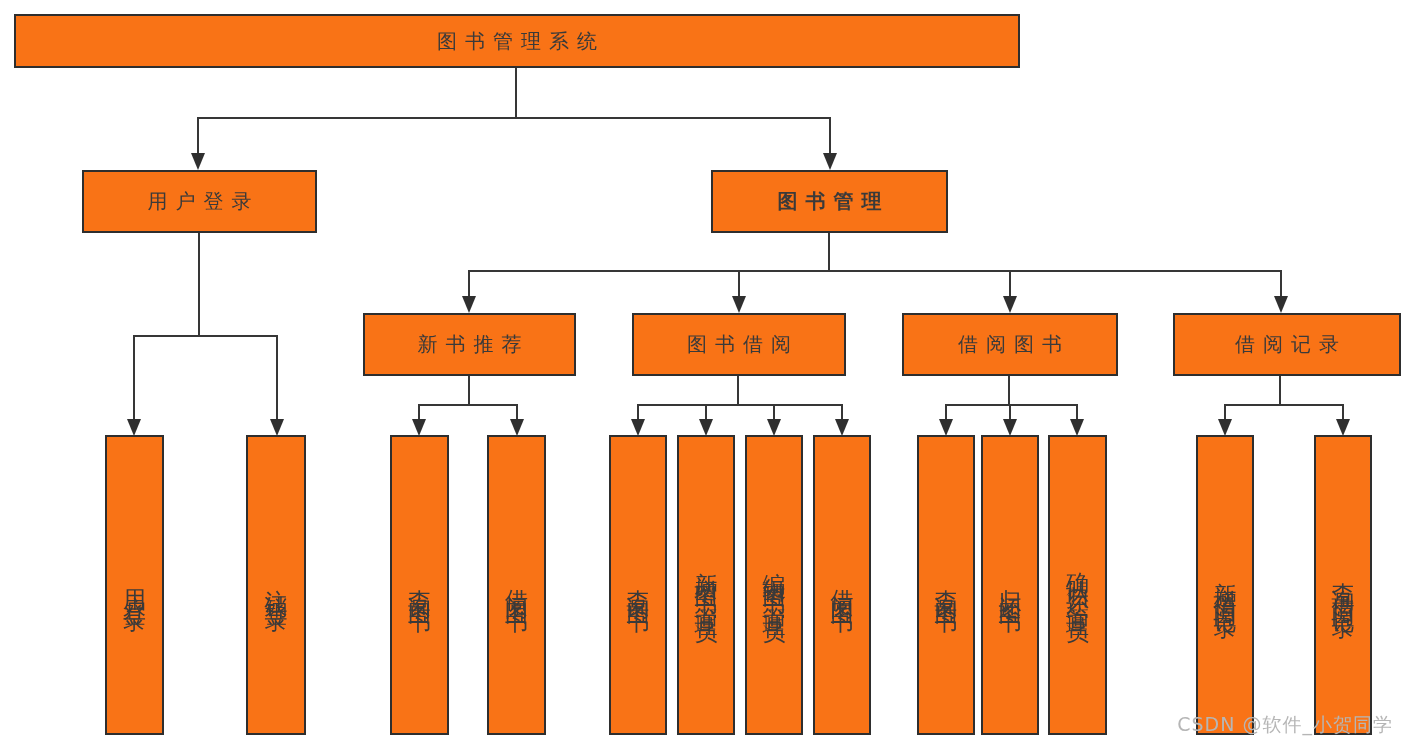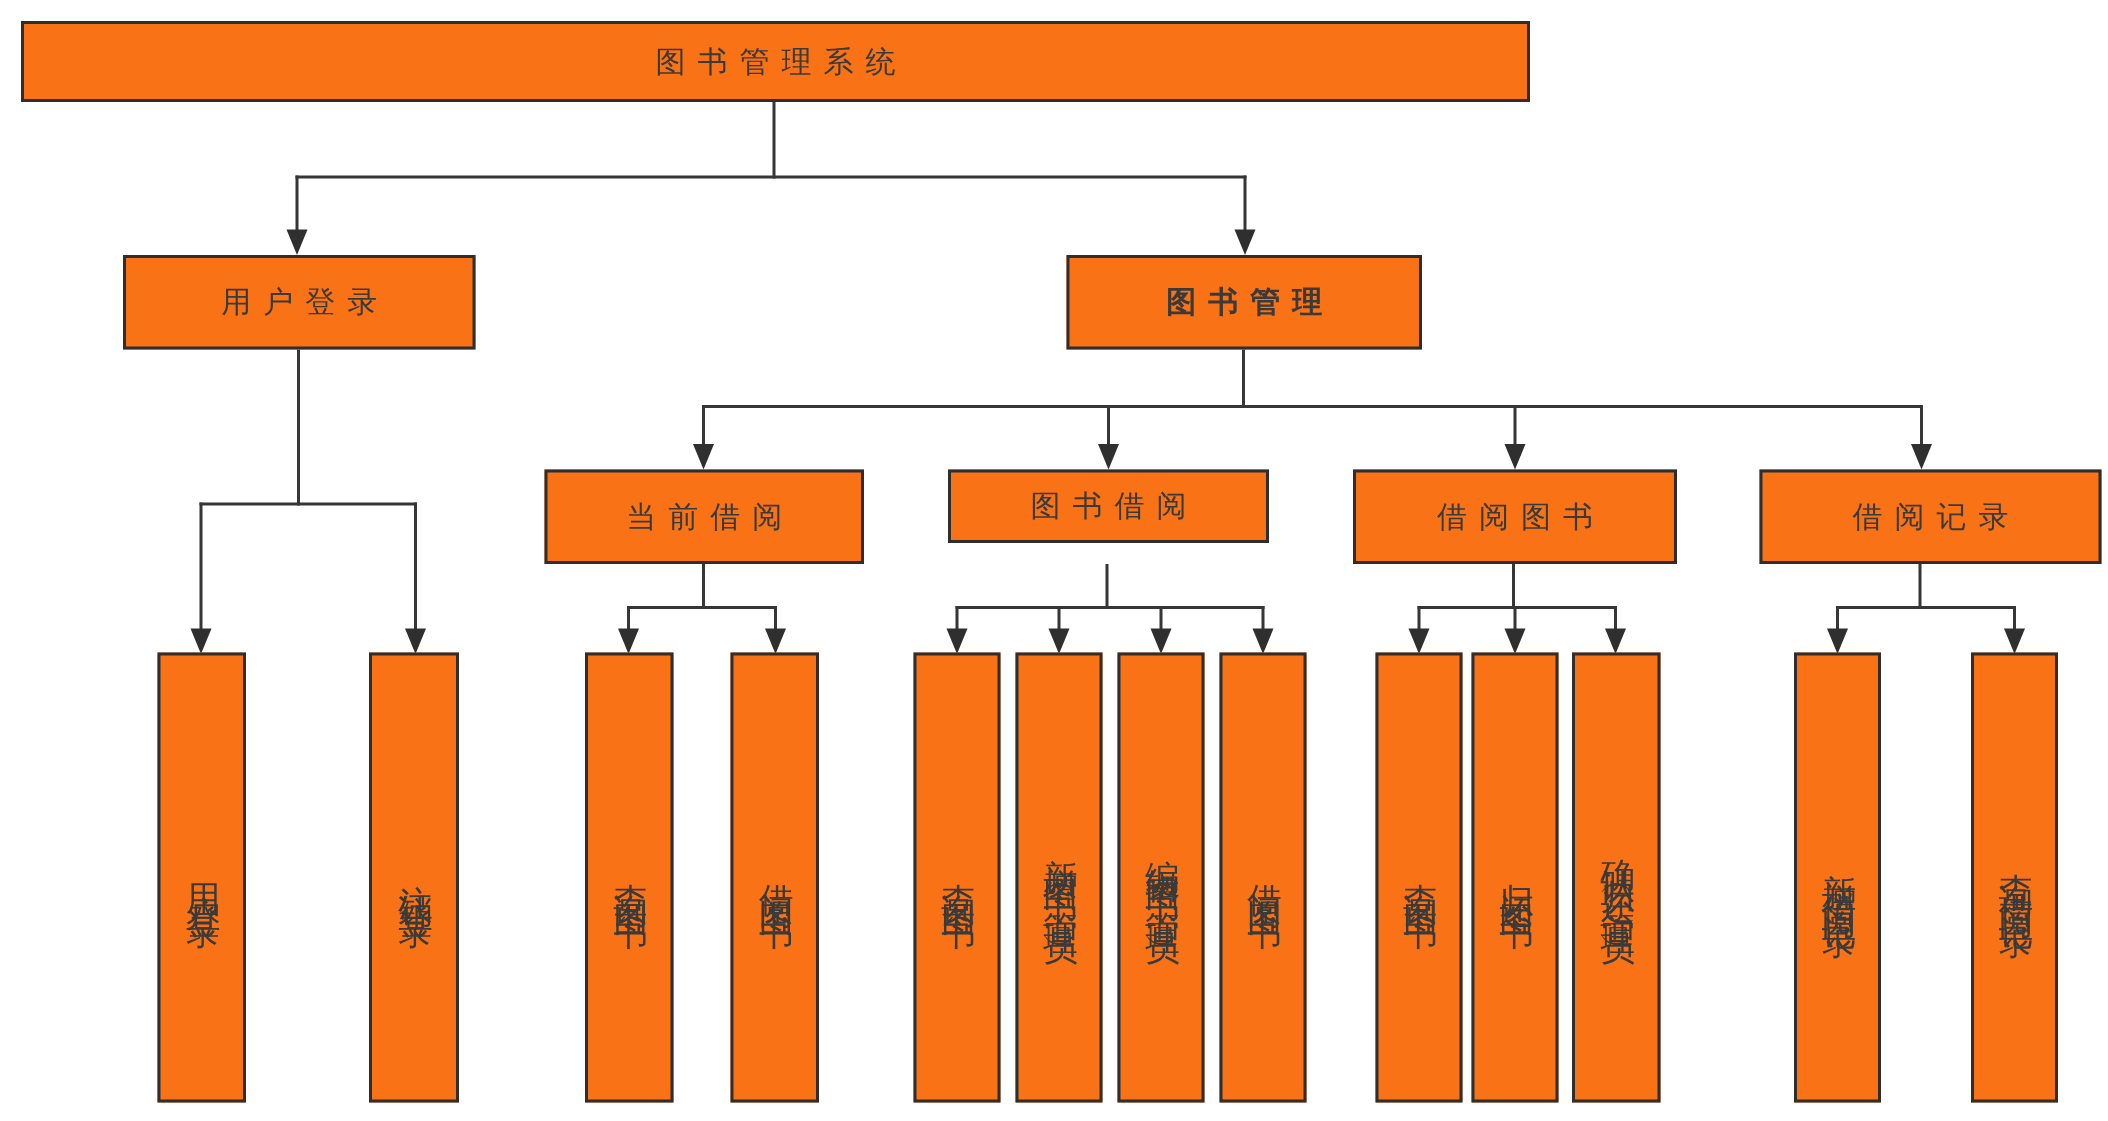--- a/index.html
+++ b/index.html
@@ -66,23 +66,23 @@
   </div>
 
   <div class="node h" style="left:82px; top:170px; width:235px; height:63px;">
     <span>用户登录</span>
   </div>
   <div class="node h" style="left:711px; top:170px; width:237px; height:63px;font-weight:bold;">
     <span>图书管理</span>
   </div>
 
   <div class="node h" style="left:363px; top:313px; width:213px; height:63px;">
-    <span>当前借阅</span>
+    <span>新书推荐</span>
   </div>
-  <div class="node h" style="left:632px; top:313px; width:214px; height:49px;">
+  <div class="node h" style="left:632px; top:313px; width:214px; height:63px;">
     <span>图书借阅</span>
   </div>
   <div class="node h" style="left:902px; top:313px; width:216px; height:63px;">
     <span>借阅图书</span>
   </div>
   <div class="node h" style="left:1173px; top:313px; width:228px; height:63px;">
     <span>借阅记录</span>
   </div>
 
   <div class="node leaf" style="left:105px; top:435px; width:59px; height:300px;">
@@ -181,13 +181,14 @@
   <div class="vline" style="left:1076px; top:404px; height:17px;"></div>
   <div class="arrow" style="left:1070px; top:419px;"></div>
 
   <div class="vline" style="left:1279px; top:376px; height:30px;"></div>
   <div class="hline" style="left:1224px; top:404px; width:120px;"></div>
   <div class="vline" style="left:1224px; top:404px; height:17px;"></div>
   <div class="arrow" style="left:1218px; top:419px;"></div>
   <div class="vline" style="left:1342px; top:404px; height:17px;"></div>
   <div class="arrow" style="left:1336px; top:419px;"></div>
 
+  <div class="watermark">CSDN @软件_小贺同学</div>
 </div>
 
 </body></html>

